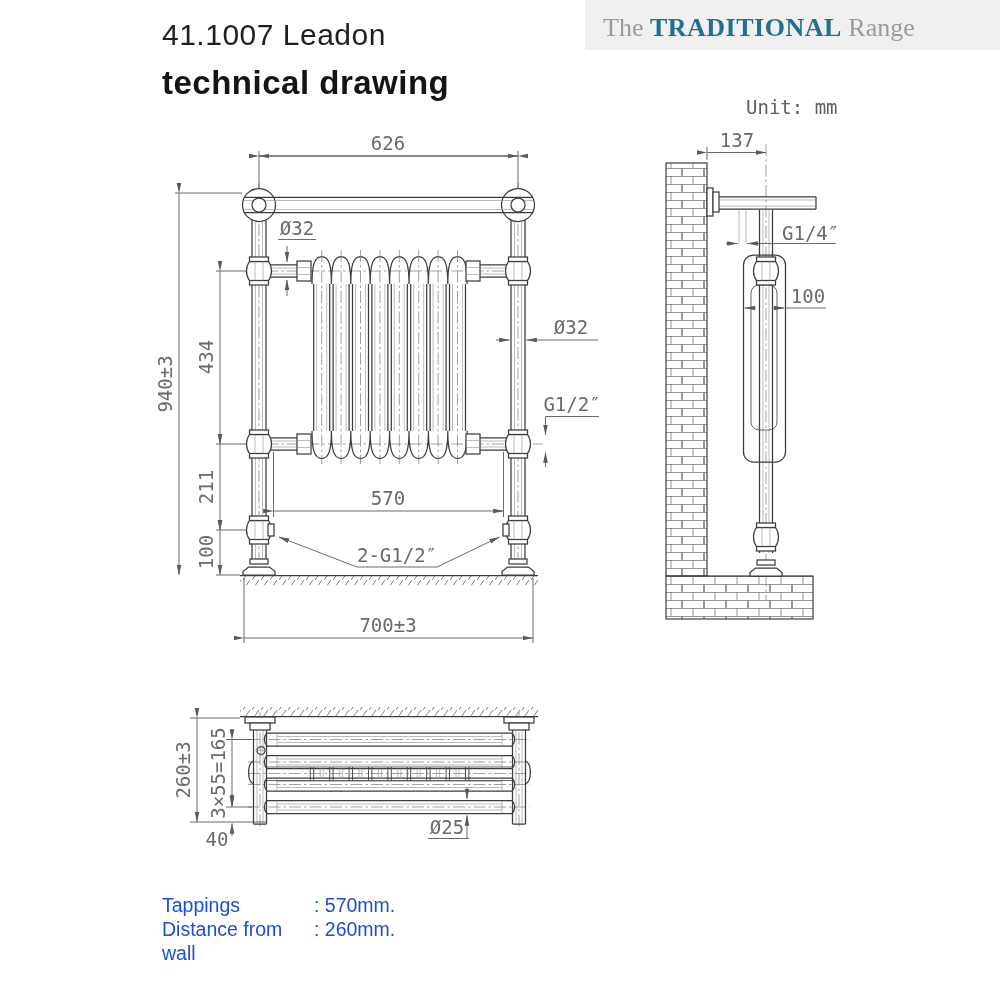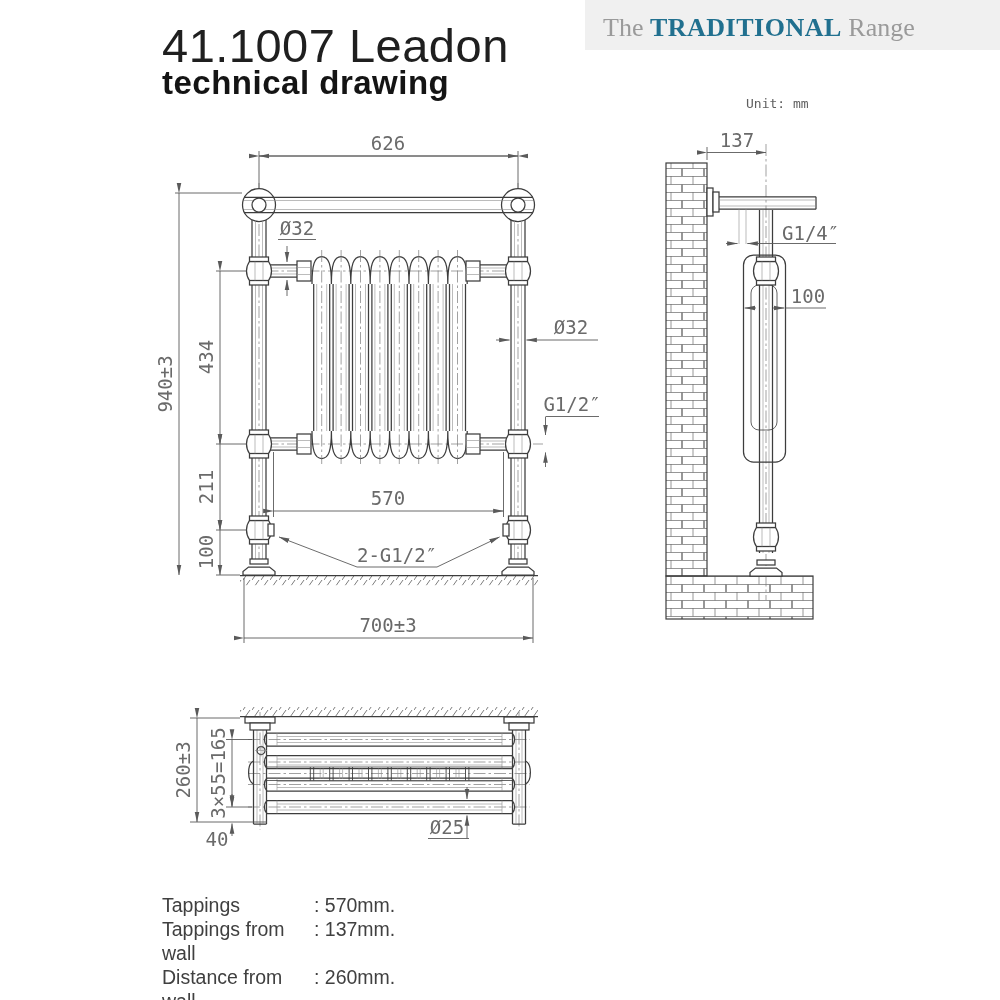--- a/index.html
+++ b/index.html
@@ -1,36 +1,36 @@
 <!DOCTYPE html>
 <html><head>
 <meta charset="utf-8">
 <style>
   html,body{margin:0;padding:0;background:#fff;}
   #page{position:relative;width:1000px;height:1000px;background:#ffffff;overflow:hidden;
         font-family:"Liberation Sans",sans-serif;}
   
-  #title1{position:absolute;left:162px;top:18px;font-size:47px;font-weight:400;color:#1f1f1f;letter-spacing:.5px;}
+  #title1{position:absolute;left:162px;top:18px;font-size:30px;font-weight:400;color:#1f1f1f;letter-spacing:.5px;}
   #title2{position:absolute;left:162px;top:64px;font-size:33px;font-weight:700;color:#141414;letter-spacing:.5px;}
   #brandband{position:absolute;left:585px;top:0;width:415px;height:50px;background:#f0f0f0;}
   #brand{position:absolute;left:18px;top:13px;font-family:"Liberation Serif",serif;font-size:26px;white-space:nowrap;}
   .brand-grey{color:#9a9a9a;}
   #brand .brand-name{color:#21708f;font-weight:600;letter-spacing:.5px;}
-  #unitnote{position:absolute;left:746px;top:96px;font-family:"DejaVu Sans Mono",monospace;font-size:13px;color:#5f5f5f;}
+  #unitnote{position:absolute;left:746px;top:96px;font-family:"DejaVu Sans Mono",monospace;font-size:19px;color:#5f5f5f;}
   
   #dwg{position:absolute;left:0;top:0;}
   .o{stroke:#3d3d3d;stroke-width:1.25;fill:none;}
   .o2{stroke:#3d3d3d;stroke-width:1.25;fill:#fff;}
   .i{stroke:#8f8f8f;stroke-width:.6;fill:none;}
   .cl{stroke:#787878;stroke-width:.7;fill:none;stroke-dasharray:12 3 2.5 3;}
   .d{stroke:#5a5a5a;stroke-width:.9;fill:none;}
   .dt{font-family:"DejaVu Sans Mono",monospace;font-size:19px;fill:#6a6a6a;}
   
   #specs{position:absolute;left:162px;top:893px;}
-  .spec-row{display:flex;font-size:19.5px;color:#404040;line-height:24px;}
+  .spec-row{display:flex;font-size:19.5px;color:#1d4ed8;line-height:24px;}
   .spec-label{width:152px;}
   #warning{position:absolute;left:162px;top:1012px;font-size:20px;font-weight:700;color:#101010;letter-spacing:.2px;}
 </style>
 </head>
 <body>
 
 <div id="page">
 
   <svg id="dwg" width="1000" height="1000" viewBox="0 0 1000 1000">
     <defs>
@@ -250,23 +250,19 @@
   <div id="title1">41.1007 Leadon</div>
   <div id="title2">technical drawing</div>
   <div id="unitnote">Unit: mm</div>
 
   <div id="specs">
     <div class="spec-row">
       <span class="spec-label">Tappings</span>
       <span class="spec-value">: 570mm.</span>
     </div>
     <div class="spec-row">
-      <span class="spec-label">Tappings from wall</span>
-      <span class="spec-value">: 137mm.</span>
-    </div>
-    <div class="spec-row">
       <span class="spec-label">Distance from wall</span>
       <span class="spec-value">: 260mm.</span>
     </div>
   </div>
   <div id="warning">This product should be fitted by a fully qualified installer.</div>
 
 </div>
 
 </body></html>

